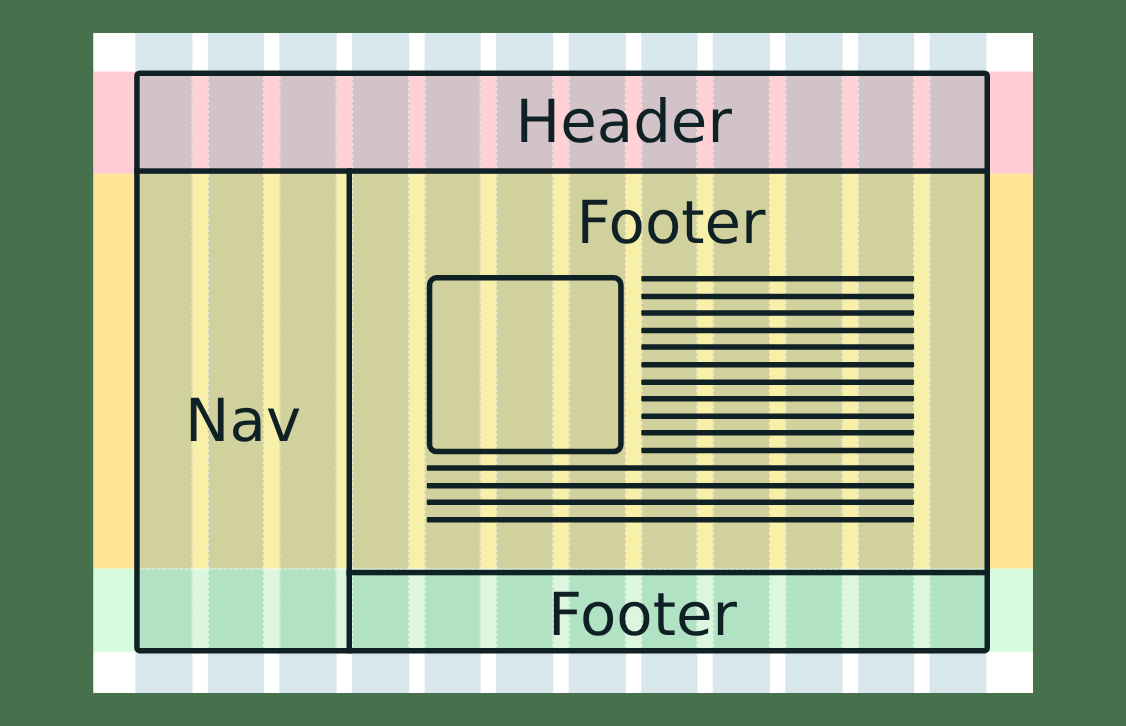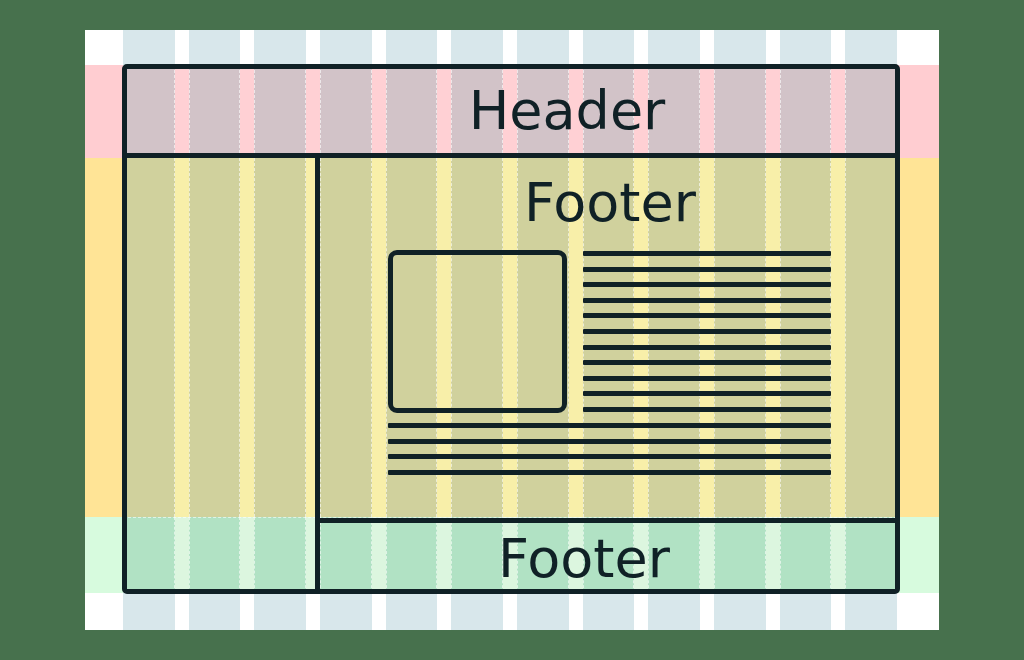--- a/index.html
+++ b/index.html
@@ -145,20 +145,23 @@
     <div class="row-dash"></div>
 
     <div class="outline"></div>
     <div class="divider header"></div>
     <div class="divider nav"></div>
     <div class="divider footer"></div>
 
     <div class="label header">
       <span>Header</span>
     </div>
+    <div class="label nav">
+      <span>Nav</span>
+    </div>
     <div class="label content">
       <span>Footer</span>
     </div>
     <div class="label footer">
       <span>Footer</span>
     </div>
 
     <div class="imgbox"></div>
 
     <div class="lines" style="left: 498px; top: 221px; width: 248px;">

